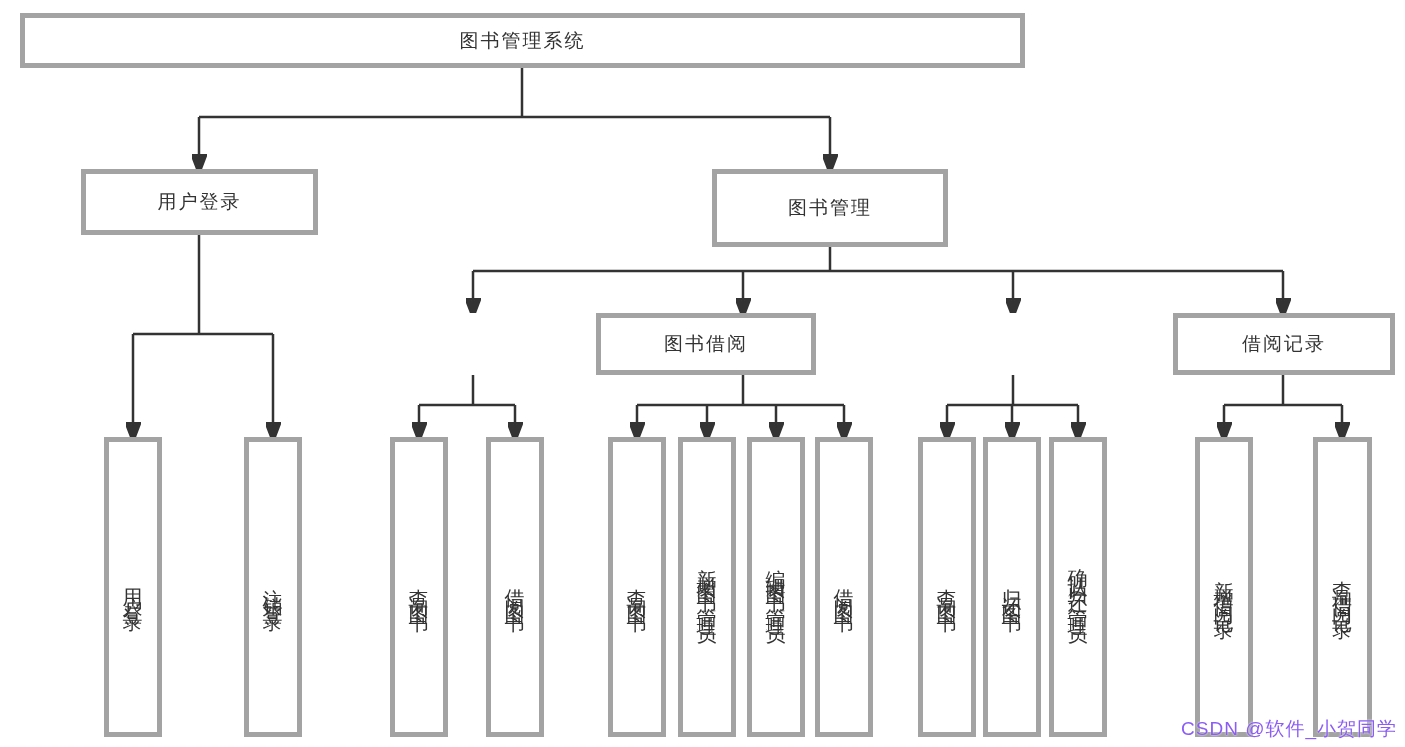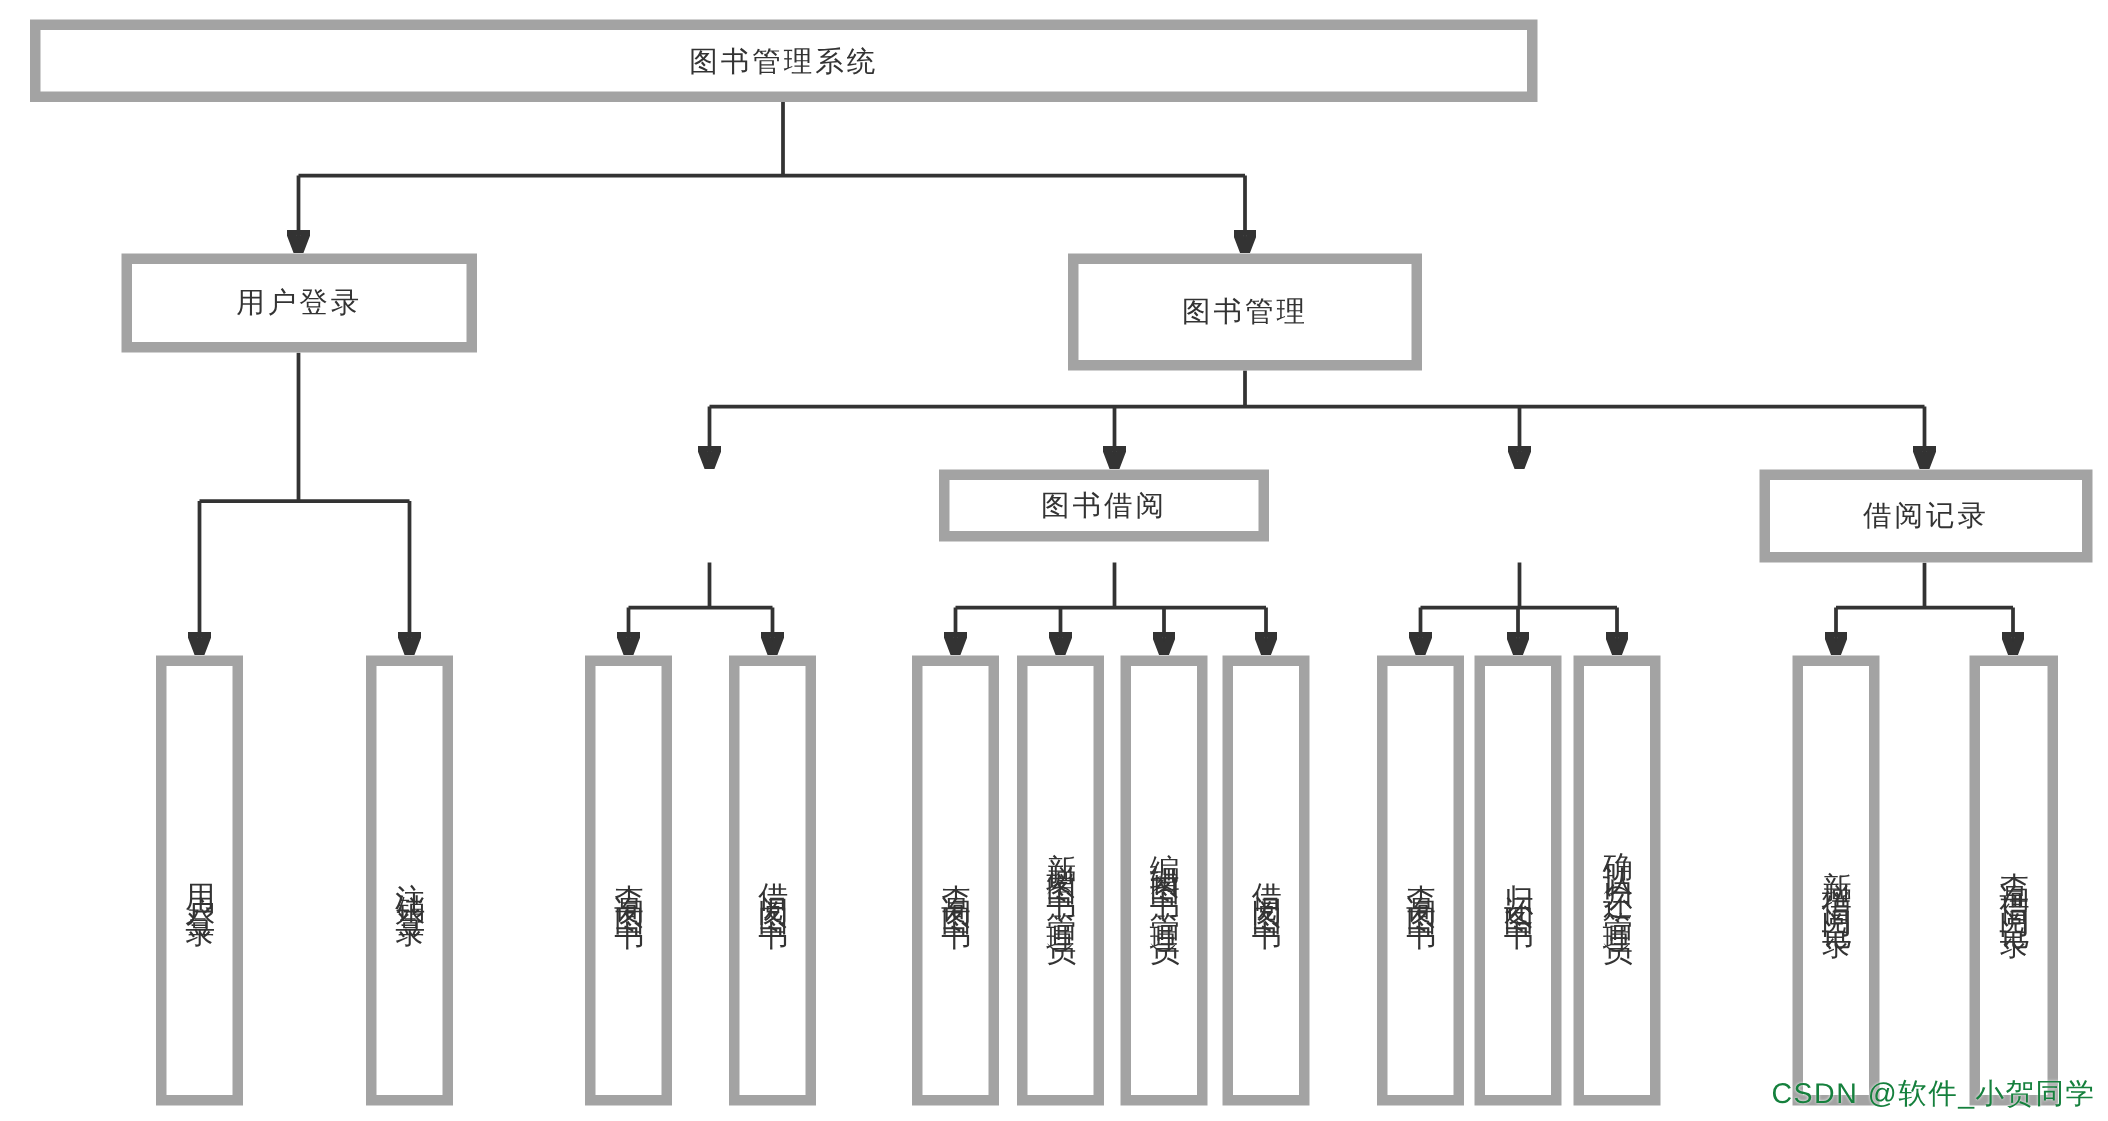--- a/index.html
+++ b/index.html
@@ -3,32 +3,32 @@
 <meta charset="utf-8">
 <style>
   html,body{margin:0;padding:0;background:#ffffff;}
   .canvas{
     position:relative;width:1405px;height:747px;background:#ffffff;overflow:hidden;
     font-family:"Liberation Sans","DejaVu Sans",sans-serif;
   }
   .wires{position:absolute;left:0;top:0;width:1405px;height:747px;}
   .wires path{stroke:#333333;stroke-width:2.5;fill:none;}
   .box{
-    position:absolute;box-sizing:border-box;background:#ffffff;border:7px solid #a3a3a3;
+    position:absolute;box-sizing:border-box;background:#ffffff;border:5px solid #a3a3a3;
     display:flex;align-items:center;justify-content:center;
     color:#333333;font-size:19px;letter-spacing:2px;white-space:nowrap;
   }
   .vbox{
     writing-mode:vertical-rl;text-orientation:mixed;
     font-size:20px;letter-spacing:8px;line-height:1;
     padding-top:4px;
   }
   .watermark{
     position:absolute;right:8px;bottom:5px;font-size:19px;letter-spacing:1px;
-    color:#15803d;text-shadow:0 0 2px #ffffff;z-index:5;white-space:nowrap;
+    color:#8b5cf6;text-shadow:0 0 2px #ffffff;z-index:5;white-space:nowrap;
   }
 </style>
 </head>
 <body>
 
 <div class="canvas">
 
   <svg class="wires" viewBox="0 0 1405 747" xmlns="http://www.w3.org/2000/svg">
     <defs>
       <marker id="ah" viewBox="0 0 6 6" refX="5.8" refY="3" markerWidth="6" markerHeight="6" orient="auto">
@@ -75,21 +75,21 @@
     <path d="M1224,405 H1342"></path>
     <path d="M1224,405 V436" marker-end="url(#ah)"></path>
     <path d="M1342,405 V436" marker-end="url(#ah)"></path>
   </svg>
 
   <div class="box" style="left:20px;top:13px;width:1005px;height:55px">图书管理系统</div>
 
   <div class="box" style="left:81px;top:169px;width:237px;height:66px">用户登录</div>
   <div class="box" style="left:712px;top:169px;width:236px;height:78px">图书管理</div>
 
-  <div class="box" style="left:626px;top:313px;width:220px;height:48px">图书借阅</div>
+  <div class="box" style="left:596px;top:313px;width:220px;height:62px">图书借阅</div>
   <div class="box" style="left:1173px;top:313px;width:222px;height:62px">借阅记录</div>
 
   <div class="box vbox" style="left:104px;top:437px;width:58px;height:300px">用户登录</div>
   <div class="box vbox" style="left:244px;top:437px;width:58px;height:300px">注销登录</div>
 
   <div class="box vbox" style="left:390px;top:437px;width:58px;height:300px">查询图书</div>
   <div class="box vbox" style="left:486px;top:437px;width:58px;height:300px">借阅图书</div>
 
   <div class="box vbox" style="left:608px;top:437px;width:58px;height:300px">查询图书</div>
   <div class="box vbox" style="left:678px;top:437px;width:58px;height:300px">新增图书（管理员）</div>

